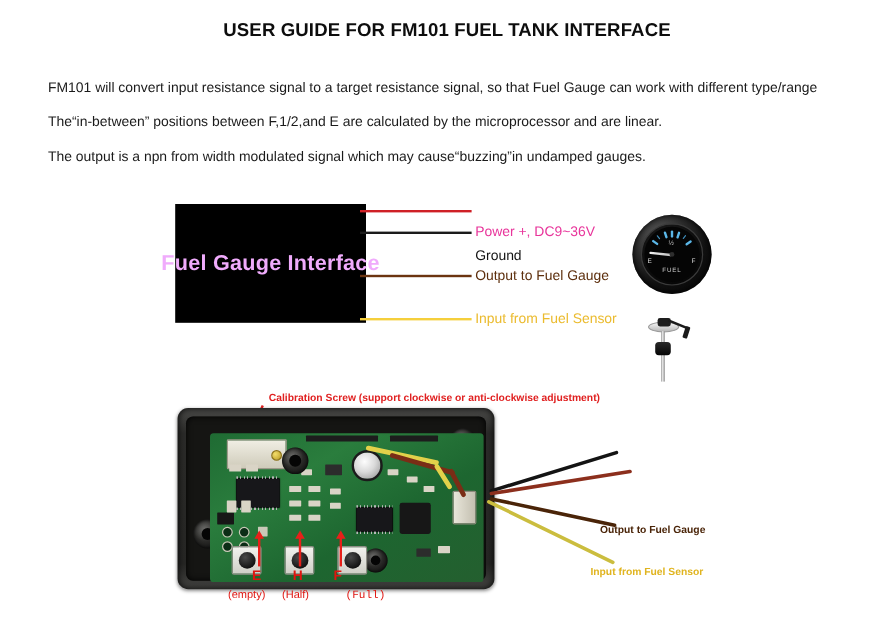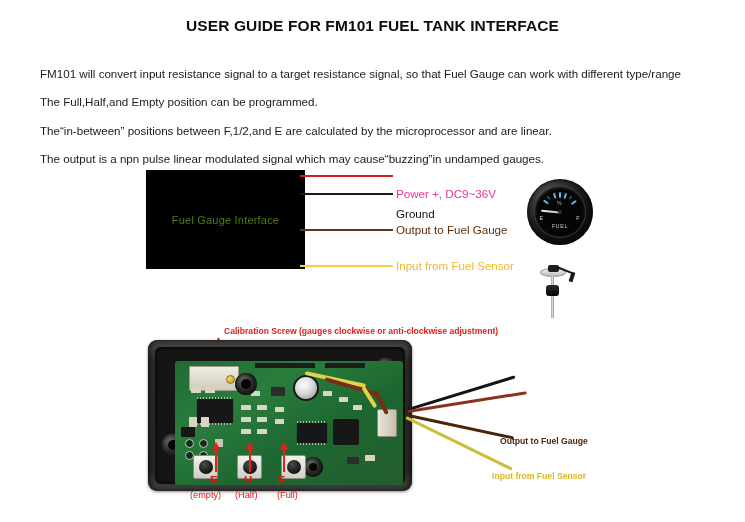--- a/index.html
+++ b/index.html
@@ -52,24 +52,25 @@
   .iface-box {
     position: absolute;
     left: 146px; top: 10px;
     width: 159px; height: 99px;
     background: #000000;
     display: flex;
     align-items: center;
     justify-content: center;
   }
   .iface-box-label {
-    color: #4d7c0f;
-    font-size: 11px;
+    color: #f0abfc;
+    font-size: 18px;
     letter-spacing: 0.2px;
     white-space: nowrap;
+    font-weight: bold;
   }
   .wire {
     position: absolute;
     left: 300px;
     height: 2px;
     width: 93px;
   }
   .wire.w-red    { top: 15px;  background: #cf2026; height: 2.4px; }
   .wire.w-black  { top: 33px;  background: #1b1b1b; height: 2.2px; }
   .wire.w-brown  { top: 69px;  background: #6b3410; height: 2.4px; }
@@ -416,23 +417,22 @@
 </style>
 </head>
 <body>
 
 <div id="page">
 
   <div class="doc-title">USER GUIDE FOR FM101 FUEL TANK INTERFACE</div>
 
   <div class="body-text">
     <div class="body-line">FM101 will convert input resistance signal to a target resistance signal, so that Fuel Gauge can work with different type/range</div>
-    <div class="body-line">The Full,Half,and Empty position can be programmed.</div>
     <div class="body-line">The“in-between” positions between F,1/2,and E are calculated by the microprocessor and are linear.</div>
-    <div class="body-line">The output is a npn pulse linear modulated signal which may cause“buzzing”in undamped gauges.</div>
+    <div class="body-line">The output is a npn from width modulated signal which may cause“buzzing”in undamped gauges.</div>
   </div>
 
   <div class="diagram">
 
     <div class="iface-box">
       <span class="iface-box-label">Fuel Gauge Interface</span>
     </div>
 
     <div class="wire w-red"></div>
     <div class="wire w-black"></div>
@@ -469,21 +469,21 @@
     <div class="sender-flange"></div>
     <div class="sender-cap"></div>
     <div class="sender-arm"></div>
     <div class="sender-arm-tip"></div>
     <div class="sender-rod"></div>
     <div class="sender-float"></div>
   </div>
 
   <div class="pcb-block">
 
-    <div class="cal-label">Calibration Screw (gauges clockwise or anti-clockwise adjustment)</div>
+    <div class="cal-label">Calibration Screw (support clockwise or anti-clockwise adjustment)</div>
     <div class="cal-arrow"></div>
 
     <div class="pcb-case">
       <div class="pcb-case-lip">
 
         <div class="mount-hole" style="left:6px;  top:86px; width:24px; height:24px;"></div>
         <div class="mount-hole" style="right:8px; top:10px; width:22px; height:22px;"></div>
 
         <div class="pcb-board">
 
@@ -556,16 +556,16 @@
     <div class="btn-arrow" style="left:215px; top:122px;"></div>
     <div class="btn-arrow" style="left:249px; top:122px;"></div>
     <div class="btn-arrow" style="left:283px; top:122px;"></div>
 
     <div class="btn-letter" style="left:210px; top:148px;">E</div>
     <div class="btn-letter" style="left:244px; top:148px;">H</div>
     <div class="btn-letter" style="left:278px; top:148px;">F</div>
 
     <div class="btn-word" style="left:190px; top:164px;">(empty)</div>
     <div class="btn-word" style="left:235px; top:164px;">(Half)</div>
-    <div class="btn-word" style="left:277px; top:164px;">(Full)</div>
+    <div class="btn-word" style="left:288px; top:164px;font-family:Liberation Mono, monospace;">(Full)</div>
   </div>
 
 </div>
 
 </body></html>

